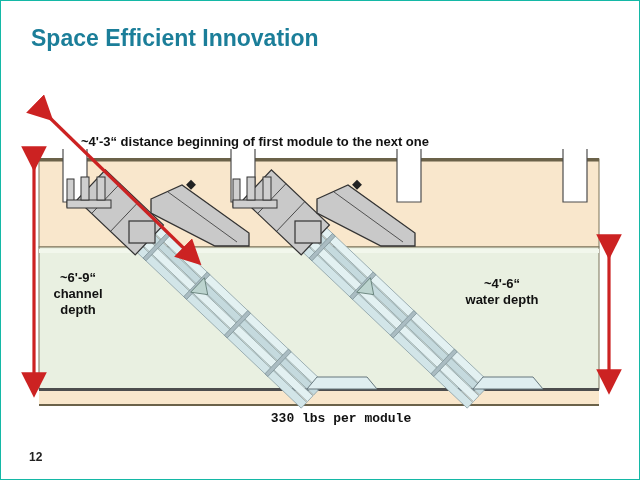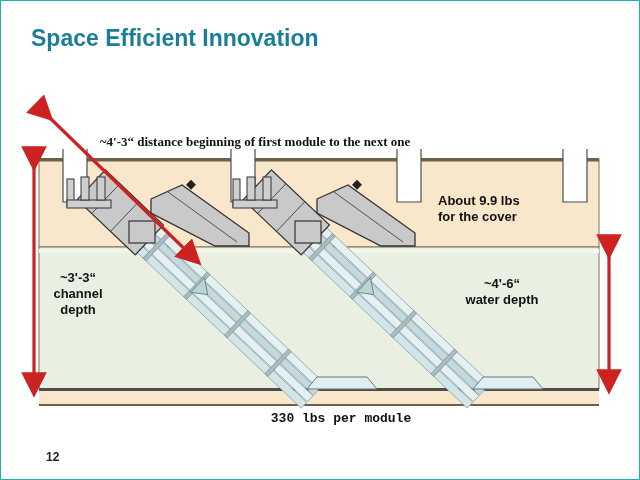--- a/index.html
+++ b/index.html
@@ -16,21 +16,21 @@
     font-size:23px;font-weight:bold;color:#1b7e99;
     letter-spacing:0px;
   }
   .note{
     position:absolute;color:#111;font-weight:bold;
     font-size:13px;line-height:16px;white-space:pre-line;
   }
   .note.center{text-align:center;}
   .page-number{
     position:absolute;left:28px;top:449px;
-    font-size:12px;color:#222;font-weight:600;margin-left:17px;
+    font-size:12px;color:#222;font-weight:600;
   }
   svg{position:absolute;left:0;top:0;}
 </style>
 </head>
 <body>
 
 <div class="slide">
 
   <div class="title">Space Efficient Innovation</div>
 
@@ -97,26 +97,24 @@
     <use href="#module"></use>
     <use href="#module" transform="translate(166,0)"></use>
 
     <g stroke="#cc2222" stroke-width="3.2">
       <line x1="33" y1="166" x2="33" y2="392" marker-start="url(#ah)" marker-end="url(#ah)"></line>
       <line x1="608" y1="254" x2="608" y2="389" marker-start="url(#ah)" marker-end="url(#ah)"></line>
       <line x1="49" y1="117" x2="197" y2="261" marker-start="url(#ah)" marker-end="url(#ah)"></line>
     </g>
   </svg>
 
-  <div class="note center" style="left:0;top:133px;width:508px;font-family:Liberation Serif, serif;">~4'-3“ distance beginning of first module to the next one</div>
+  <div class="note center" style="left:0;top:133px;width:508px;">~4'-3“ distance beginning of first module to the next one</div>
 
-  <div class="note" style="left:437px;top:192px;width:130px;">About 9.9 lbs
-for the cover</div>
 
-  <div class="note center" style="left:31px;top:269px;width:92px;">~3'-3“
+  <div class="note center" style="left:31px;top:269px;width:92px;">~6'-9“
 channel
 depth</div>
 
   <div class="note center" style="left:438px;top:275px;width:126px;">~4'-6“
 water depth</div>
 
   <div class="note center" style="left:240px;top:410px;width:200px;font-family:Liberation Mono, monospace;">330 lbs per module</div>
 
   <div class="page-number">12</div>
 </div>

